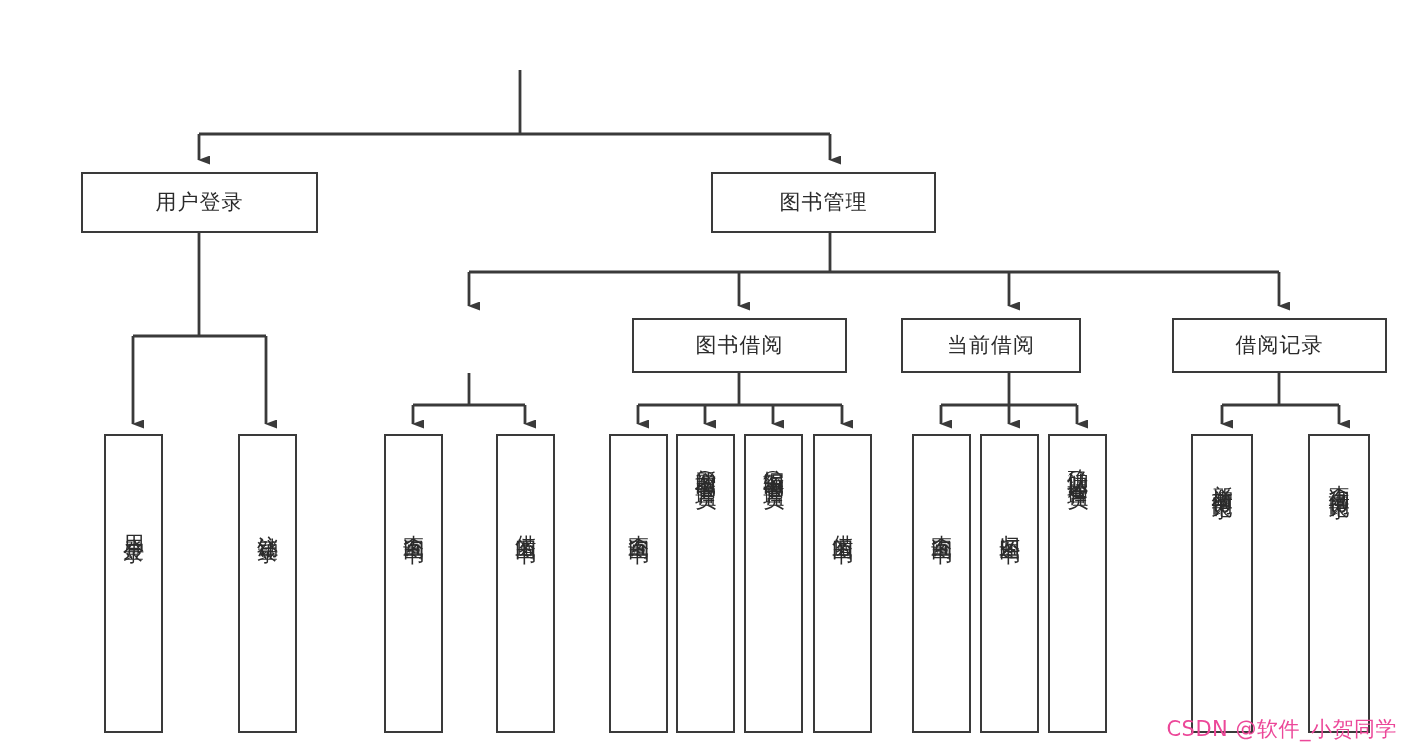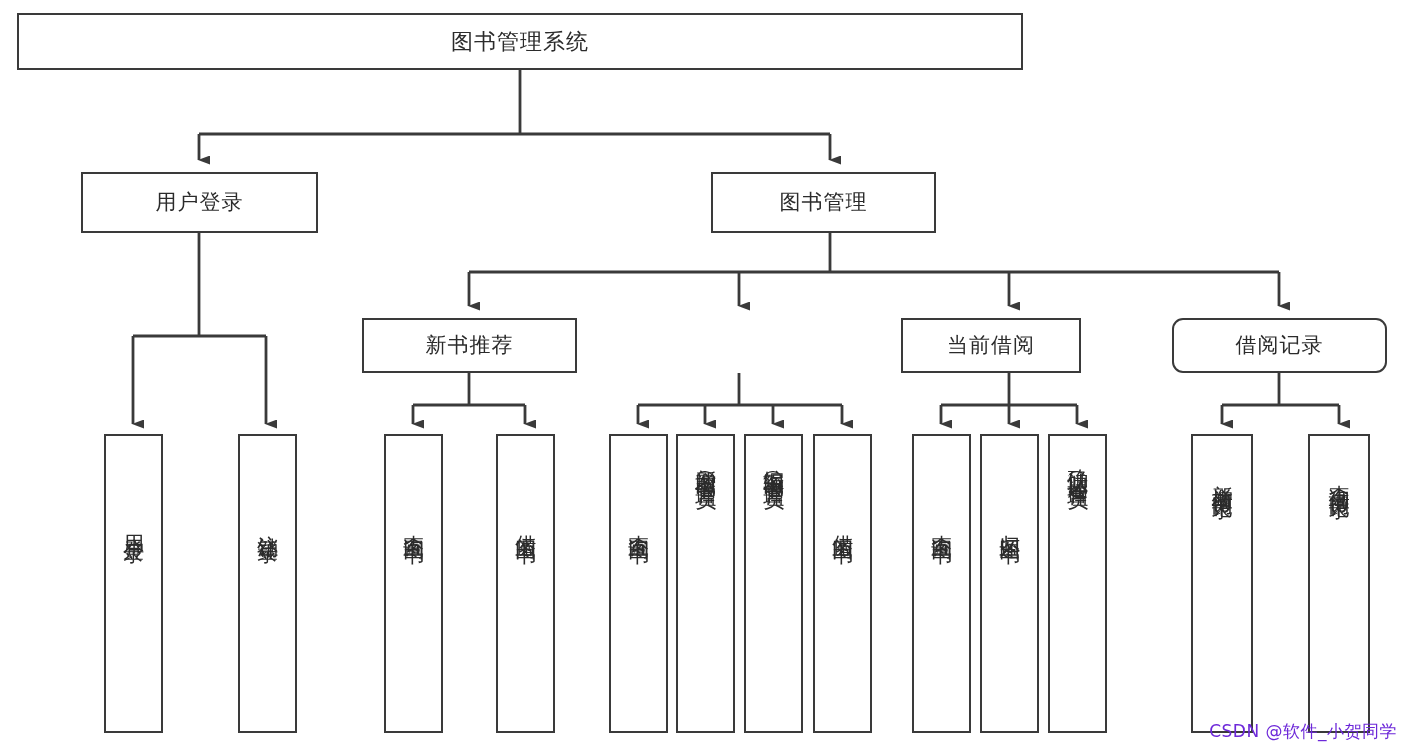--- a/index.html
+++ b/index.html
@@ -56,22 +56,22 @@
     padding-top:76px;
   }
   .node.leaf.tall .label{
     padding-top:10px;
   }
   .node.root .label{ font-size:22px; }
   .watermark{
     position:absolute;
     right:8px;
     bottom:4px;
-    font-size:17px;
-    color:#6d28d9;
+    font-size:21px;
+    color:#ec4899;
     letter-spacing:0.5px;
     z-index:3;
     white-space:nowrap;
   }
 </style>
 </head>
 <body>
 
 <div id="diagram">
 
@@ -118,38 +118,35 @@
       <path d="M1009,405 L1009,424" marker-end="url(#arrowhead)"></path>
       <path d="M1077,405 L1077,424" marker-end="url(#arrowhead)"></path>
 
       <path d="M1279,373 L1279,405"></path>
       <path d="M1222,405 L1339,405"></path>
       <path d="M1222,405 L1222,424" marker-end="url(#arrowhead)"></path>
       <path d="M1339,405 L1339,424" marker-end="url(#arrowhead)"></path>
     </g>
   </svg>
 
-  <div class="node root" style="left:17px; top:13px; width:1006px; height:57px;">
-    <span class="label">图书管理系统</span>
-  </div>
 
   <div class="node" style="left:81px; top:172px; width:237px; height:61px;">
     <span class="label">用户登录</span>
   </div>
   <div class="node" style="left:711px; top:172px; width:225px; height:61px;">
     <span class="label">图书管理</span>
   </div>
 
-  <div class="node" style="left:362px; top:318px; width:215px; height:55px;">
-    <span class="label">新书推荐</span>
+  <div class="node" style="left:632px; top:318px; width:215px; height:55px;">
+    <span class="label">图书借阅</span>
   </div>
   <div class="node" style="left:901px; top:318px; width:180px; height:55px;">
     <span class="label">当前借阅</span>
   </div>
-  <div class="node" style="left:1172px; top:318px; width:215px; height:55px;border-radius:11px;">
+  <div class="node" style="left:1172px; top:318px; width:215px; height:55px;">
     <span class="label">借阅记录</span>
   </div>
 
   <div class="node leaf mid" style="left:104px; top:434px; width:59px; height:299px;">
     <span class="label">用户登录</span>
   </div>
   <div class="node leaf mid" style="left:238px; top:434px; width:59px; height:299px;">
     <span class="label">注销登录</span>
   </div>
 

